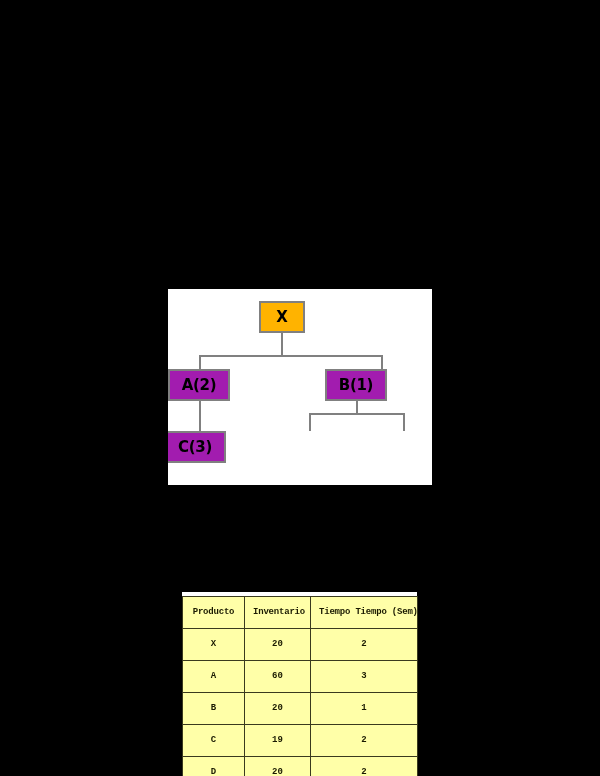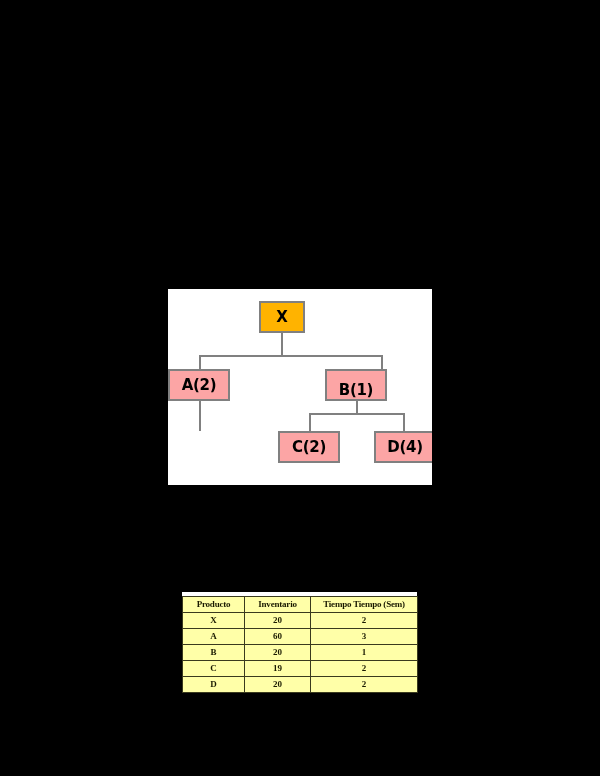--- a/index.html
+++ b/index.html
@@ -22,21 +22,21 @@
     top: 289px;
     width: 264px;
     height: 196px;
     background: #ffffff;
     overflow: hidden;
   }
 
   .node {
     position: absolute;
     box-sizing: border-box;
-    background: #fca5a5;
+    background: #a21caf;
     border: 2px solid #808080;
     color: #000000;
     font-size: 15px;
     font-weight: bold;
     font-family: "DejaVu Sans", sans-serif;
     display: flex;
     align-items: center;
     justify-content: center;
     letter-spacing: -0.3px;
     z-index: 3;
@@ -67,22 +67,22 @@
     border-collapse: collapse;
     width: 235px;
     background: #ffffa8;
     table-layout: fixed;
   }
   table.inv th,
   table.inv td {
     border: 1px solid #3a3a1e;
     color: #1a1a00;
     text-align: center;
-    font-family: Liberation Serif, serif;
-    padding: 0;
+    font-family: Liberation Mono, monospace;
+    padding: 8px;
     height: 15px;
     line-height: 15px;
     overflow: hidden;
     white-space: nowrap;
   }
   table.inv th {
     font-size: 9px;
     font-weight: bold;
     letter-spacing: -0.2px;
   }
@@ -112,32 +112,29 @@
   <div class="conn" style="left:235px; top:124px; width:2px; height:18px;"></div>
 
   <div class="node root" style="left:91px; top:12px; width:46px; height:32px;">
     <span>X</span>
   </div>
 
   <div class="node" style="left:0px; top:80px; width:62px; height:32px;">
     <span>A(2)</span>
   </div>
 
-  <div class="node" style="left:157px; top:80px; width:62px; height:32px;align-items:flex-end;">
+  <div class="node" style="left:157px; top:80px; width:62px; height:32px;">
     <span>B(1)</span>
   </div>
 
-
-  <div class="node" style="left:110px; top:142px; width:62px; height:32px;">
-    <span>C(2)</span>
+  <div class="node" style="left:-4px; top:142px; width:62px; height:32px;">
+    <span>C(3)</span>
   </div>
 
-  <div class="node" style="left:206px; top:142px; width:62px; height:32px;">
-    <span>D(4)</span>
-  </div>
+
 </div>
 
 <div id="inventory-table-wrap">
   <div class="white-strip"></div>
   <table class="inv">
     <colgroup>
       <col class="c-prod">
         <col class="c-inv">
         <col class="c-lt">
     </colgroup>

